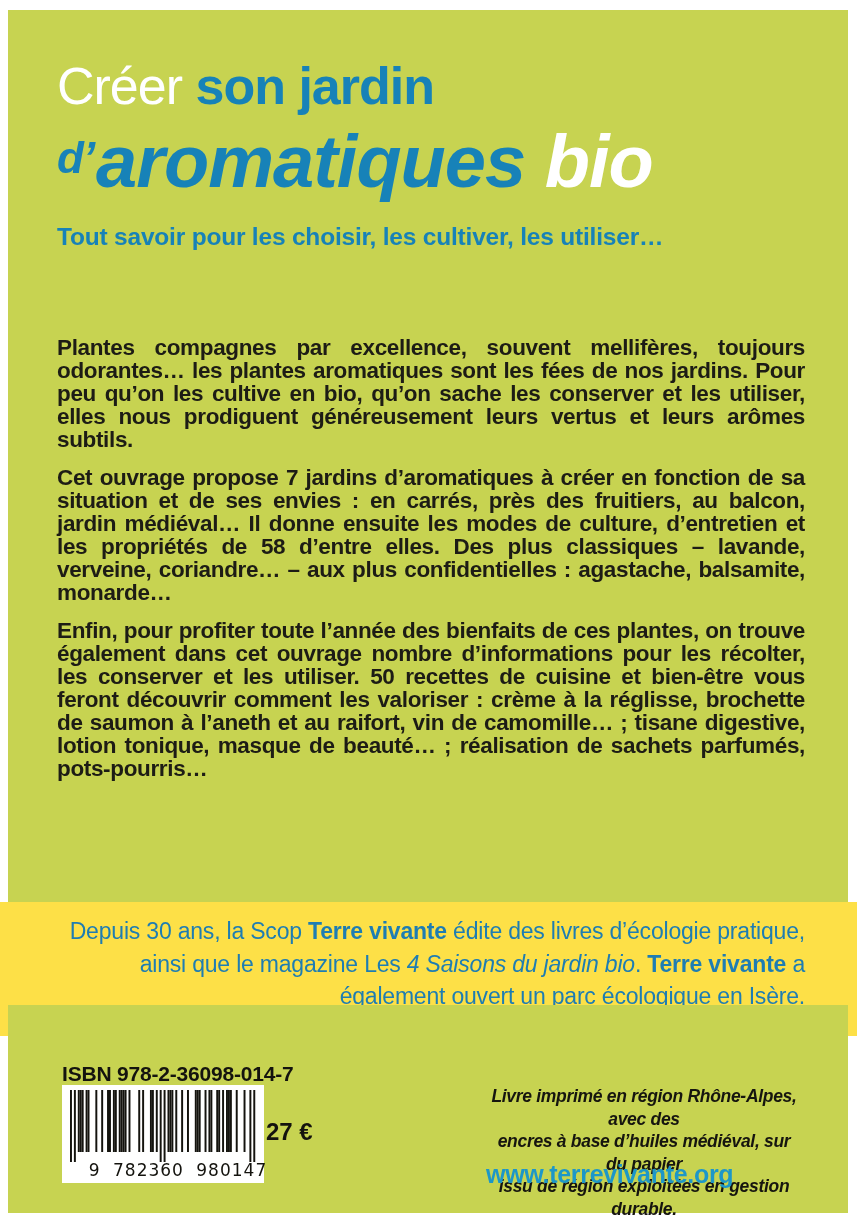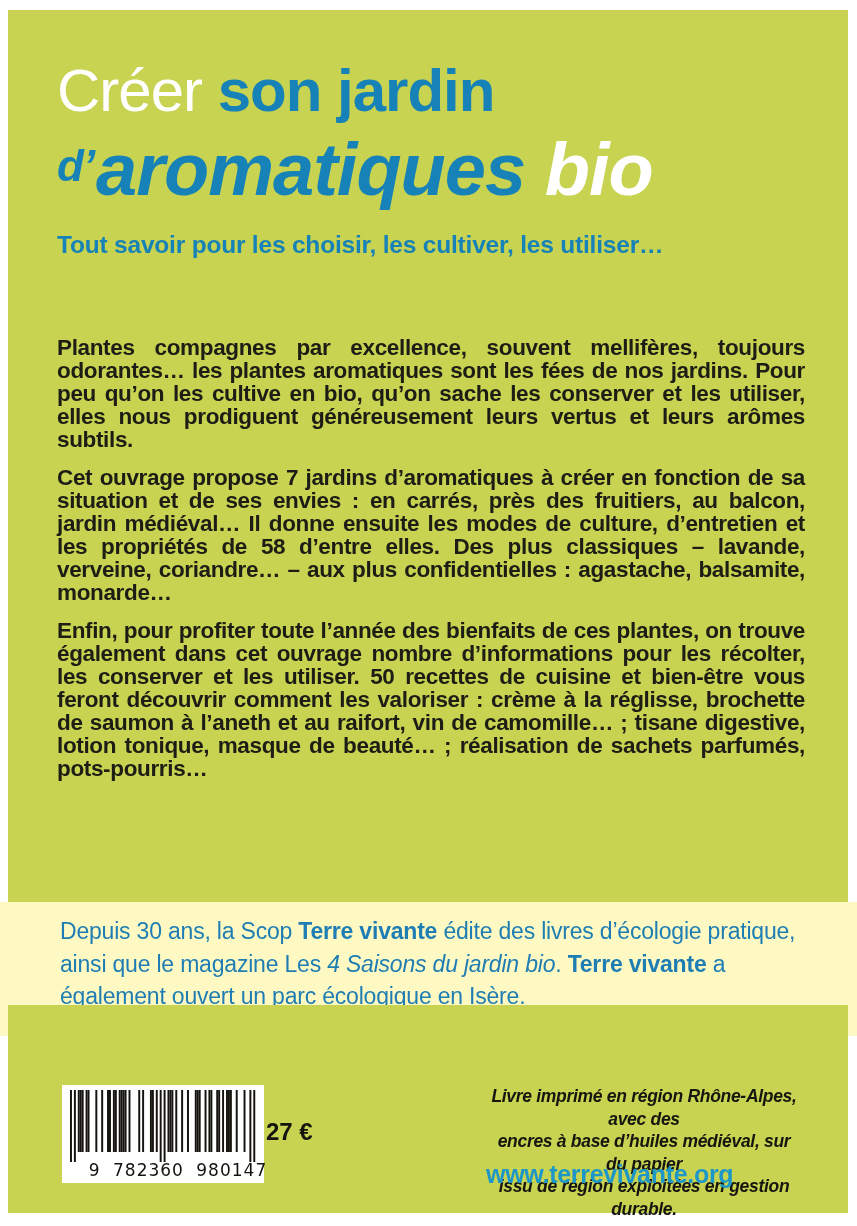--- a/index.html
+++ b/index.html
@@ -13,27 +13,28 @@
   .cover-top{
     position:absolute;left:8px;top:10px;width:840px;height:892px;
     background:#c7d351;
   }
   .cover-bottom{
     position:absolute;left:8px;top:1005px;width:840px;height:208px;
     background:#c7d351;
   }
   .publisher-band{
     position:absolute;left:0;top:902px;width:857px;height:134px;
-    background:#fef9c3;
+    background:#fde047;
+    text-align:right;
   }
 
   
   .title-block{position:absolute;left:49px;top:50px;width:760px;}
   .title-line1{
-    font-size:60px;line-height:1.02;letter-spacing:-1px;white-space:nowrap;
+    font-size:52px;line-height:1.02;letter-spacing:-1px;white-space:nowrap;
   }
   .t-light{color:#ffffff;font-weight:400;}
   .t-blue{color:#1782b8;font-weight:700;}
   .t-white-bold{color:#ffffff;font-weight:700;}
   .title-line2{
     font-size:74px;line-height:1.05;letter-spacing:-1px;white-space:nowrap;margin-top:10px;font-style:italic;
   }
   .title-dprefix{
     font-size:44px;font-weight:700;color:#1782b8;
     position:relative;top:-14px;margin-right:2px;
@@ -116,20 +117,21 @@
     </div>
   </div>
 
   <div class="publisher-band">
     <div class="band-text">
       <span>Depuis 30 ans, la Scop </span><b>Terre vivante</b><span> édite des livres d’écologie pratique, ainsi que le magazine Les </span><i>4 Saisons du jardin bio</i><span>. </span><b>Terre vivante</b><span> a également ouvert un parc écologique en Isère.</span>
     </div>
   </div>
 
   <div class="cover-bottom">
+    <div class="isbn-text">ISBN 978-2-36098-014-7</div>
 
     <div class="barcode-box">
       <svg class="barcode-bars" width="186" height="72" id="barcode-svg" xmlns="http://www.w3.org/2000/svg">
           <rect x="0" y="0" width="1.95" height="72" fill="#14130e"></rect>
           <rect x="3.9" y="0" width="1.95" height="72" fill="#14130e"></rect>
           <rect x="7.8" y="0" width="1.95" height="62" fill="#14130e"></rect>
           <rect x="9.75" y="0" width="1.95" height="62" fill="#14130e"></rect>
           <rect x="11.7" y="0" width="1.95" height="62" fill="#14130e"></rect>
           <rect x="15.6" y="0" width="1.95" height="62" fill="#14130e"></rect>
           <rect x="17.55" y="0" width="1.95" height="62" fill="#14130e"></rect>

